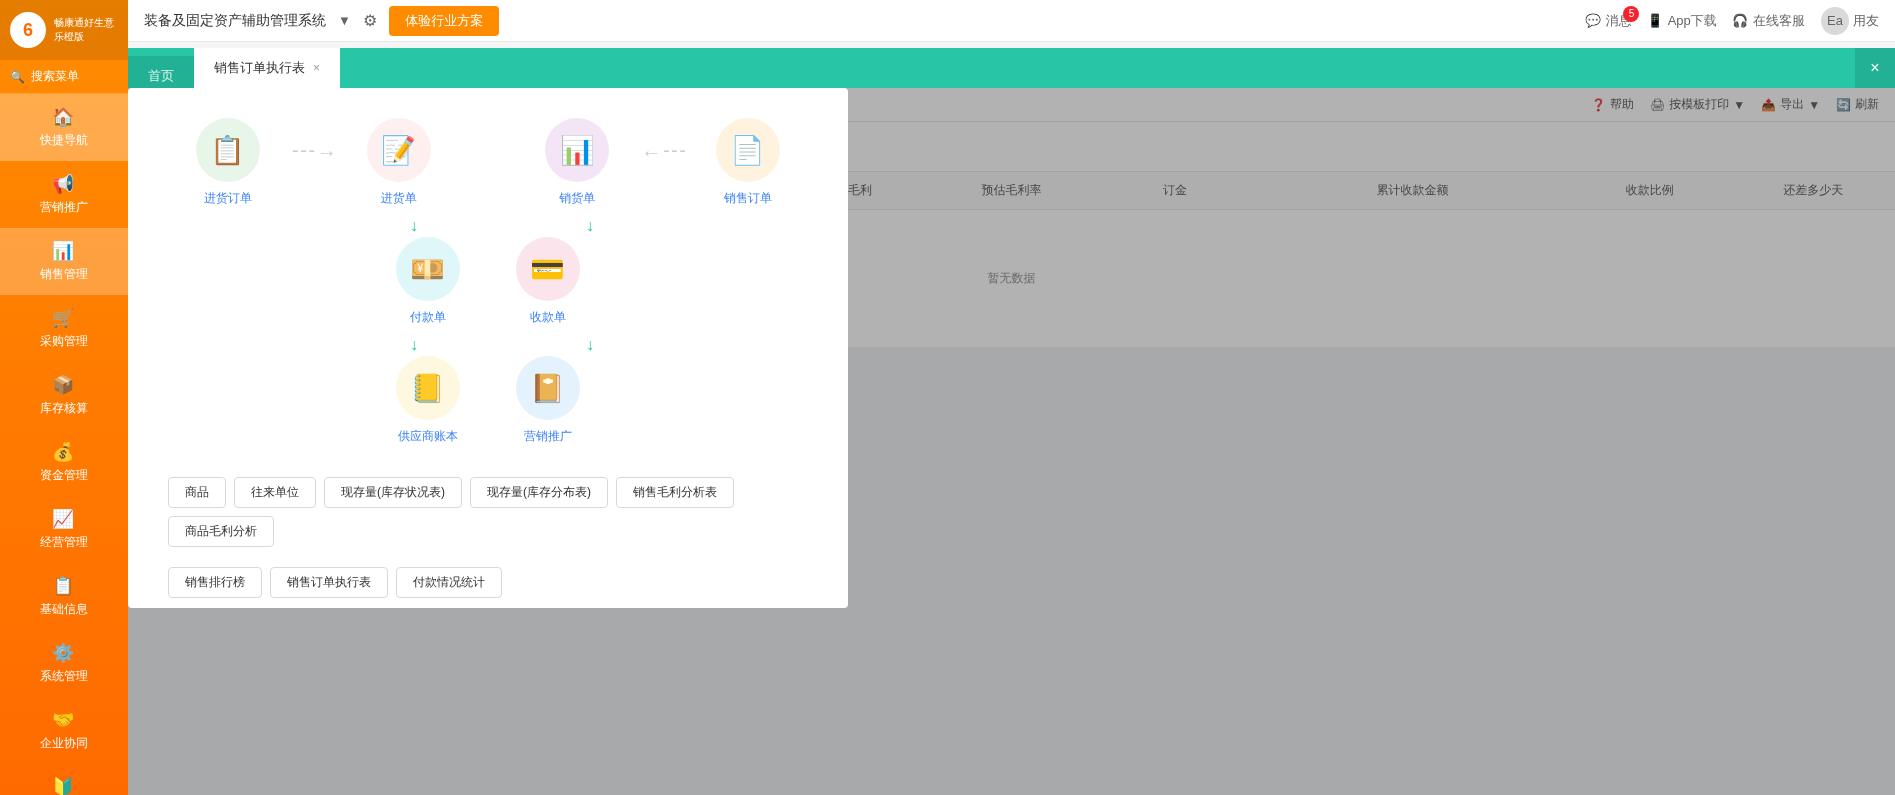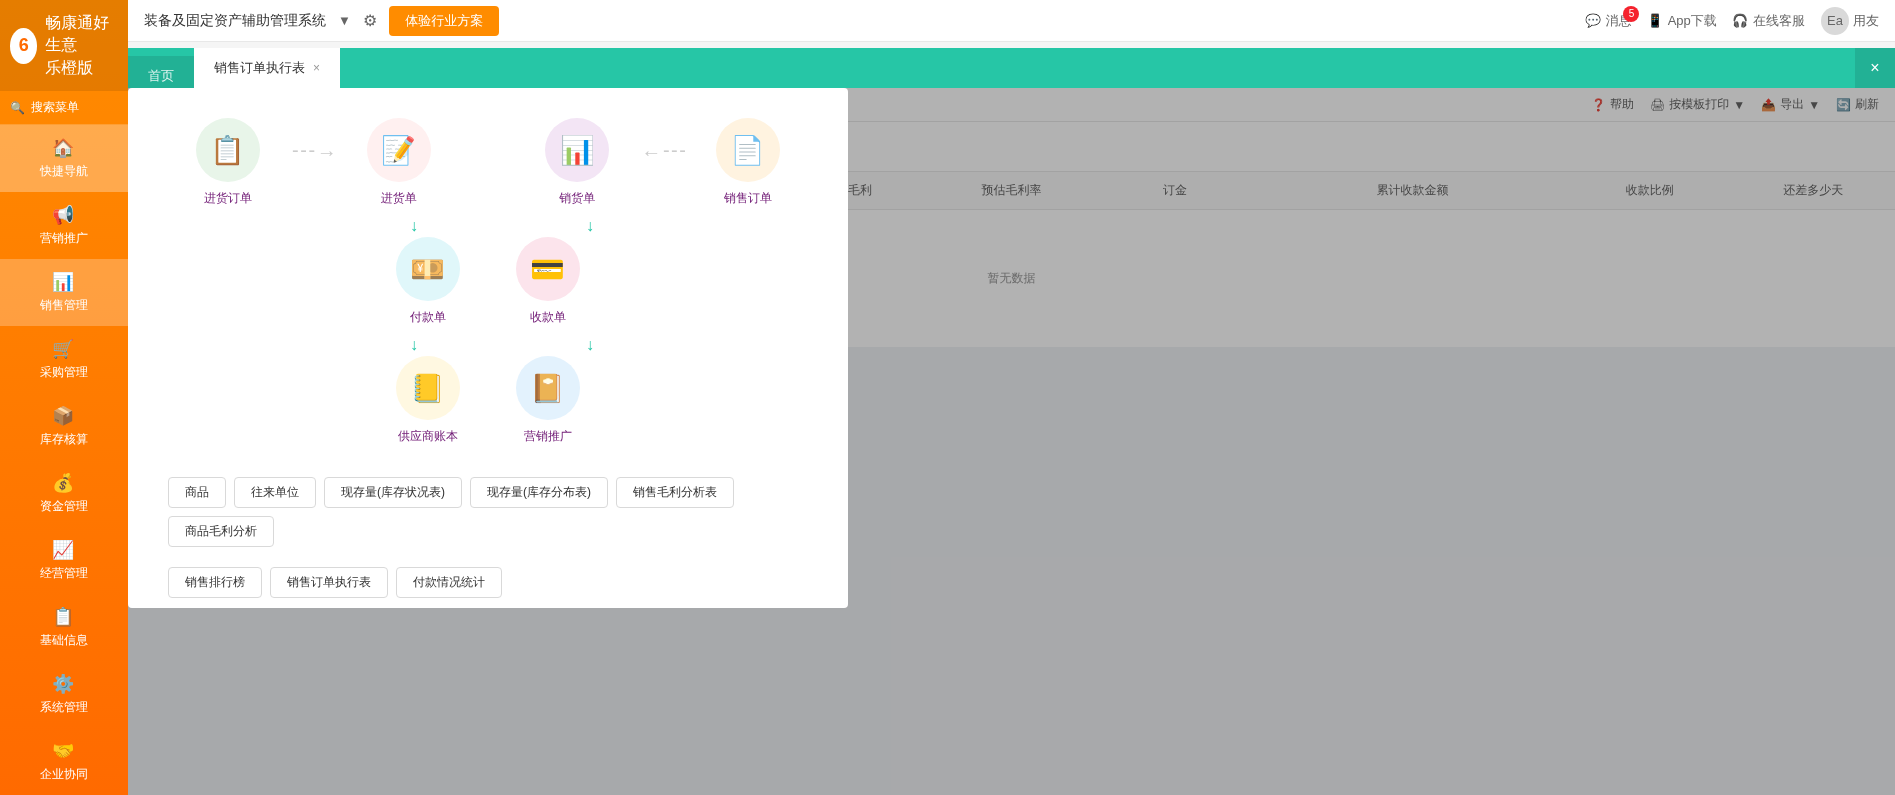--- a/index.html
+++ b/index.html
@@ -13,21 +13,21 @@
     }
     .sidebar-logo {
       padding: 12px 10px; display: flex; align-items: center; gap: 8px;
       background: rgba(0,0,0,0.1);
     }
     .sidebar-logo-icon {
       width: 36px; height: 36px; background: #fff; border-radius: 50%;
       display: flex; align-items: center; justify-content: center;
       color: #ff6a00; font-size: 18px; font-weight: bold;
     }
-    .sidebar-logo-text { color: #fff; font-size: 16px; line-height: 1.4; }
+    .sidebar-logo-text { color: #fff; font-size: 10px; line-height: 1.4; }
     .sidebar-search {
       padding: 8px 10px; display: flex; align-items: center; gap: 6px;
       color: #fff; font-size: 12px; cursor: pointer; border-bottom: 1px solid rgba(255,255,255,0.2);
     }
     .sidebar-nav { flex: 1; overflow-y: auto; }
     .sidebar-nav-item {
       display: flex; flex-direction: column; align-items: center; justify-content: center;
       padding: 12px 6px; color: #fff; font-size: 12px; cursor: pointer; gap: 4px;
     }
     .sidebar-nav-item.active { background: rgba(255,255,255,0.25); }
@@ -147,21 +147,21 @@
       font-size: 28px;
     }
     .flow-circle.green { background: #e8f5e9; color: #4caf50; }
     .flow-circle.red-light { background: #fff0f0; color: #e57373; }
     .flow-circle.purple { background: #f3e5f5; color: #ab47bc; }
     .flow-circle.orange { background: #fff3e0; color: #ff8c00; }
     .flow-circle.teal { background: #e0f7fa; color: #26c6a6; }
     .flow-circle.pink { background: #fce4ec; color: #e91e63; }
     .flow-circle.orange2 { background: #fff8e1; color: #ffa000; }
     .flow-circle.blue-light { background: #e3f2fd; color: #42a5f5; }
-    .flow-label { font-size: 12px; color: #701a75; text-align: center; }
+    .flow-label { font-size: 12px; color: #3b82f6; text-align: center; }
 
     .flow-arrow-h {
       display: flex; align-items: center; color: #ccc; font-size: 20px;
       padding: 0 4px; padding-bottom: 24px;
     }
     .flow-arrow-h.dashed { letter-spacing: -2px; }
     .flow-arrow-v {
       display: flex; justify-content: center; color: #26c6a6;
       font-size: 16px; margin: 2px 0; width: 64px; padding-left: 28px;
     }

